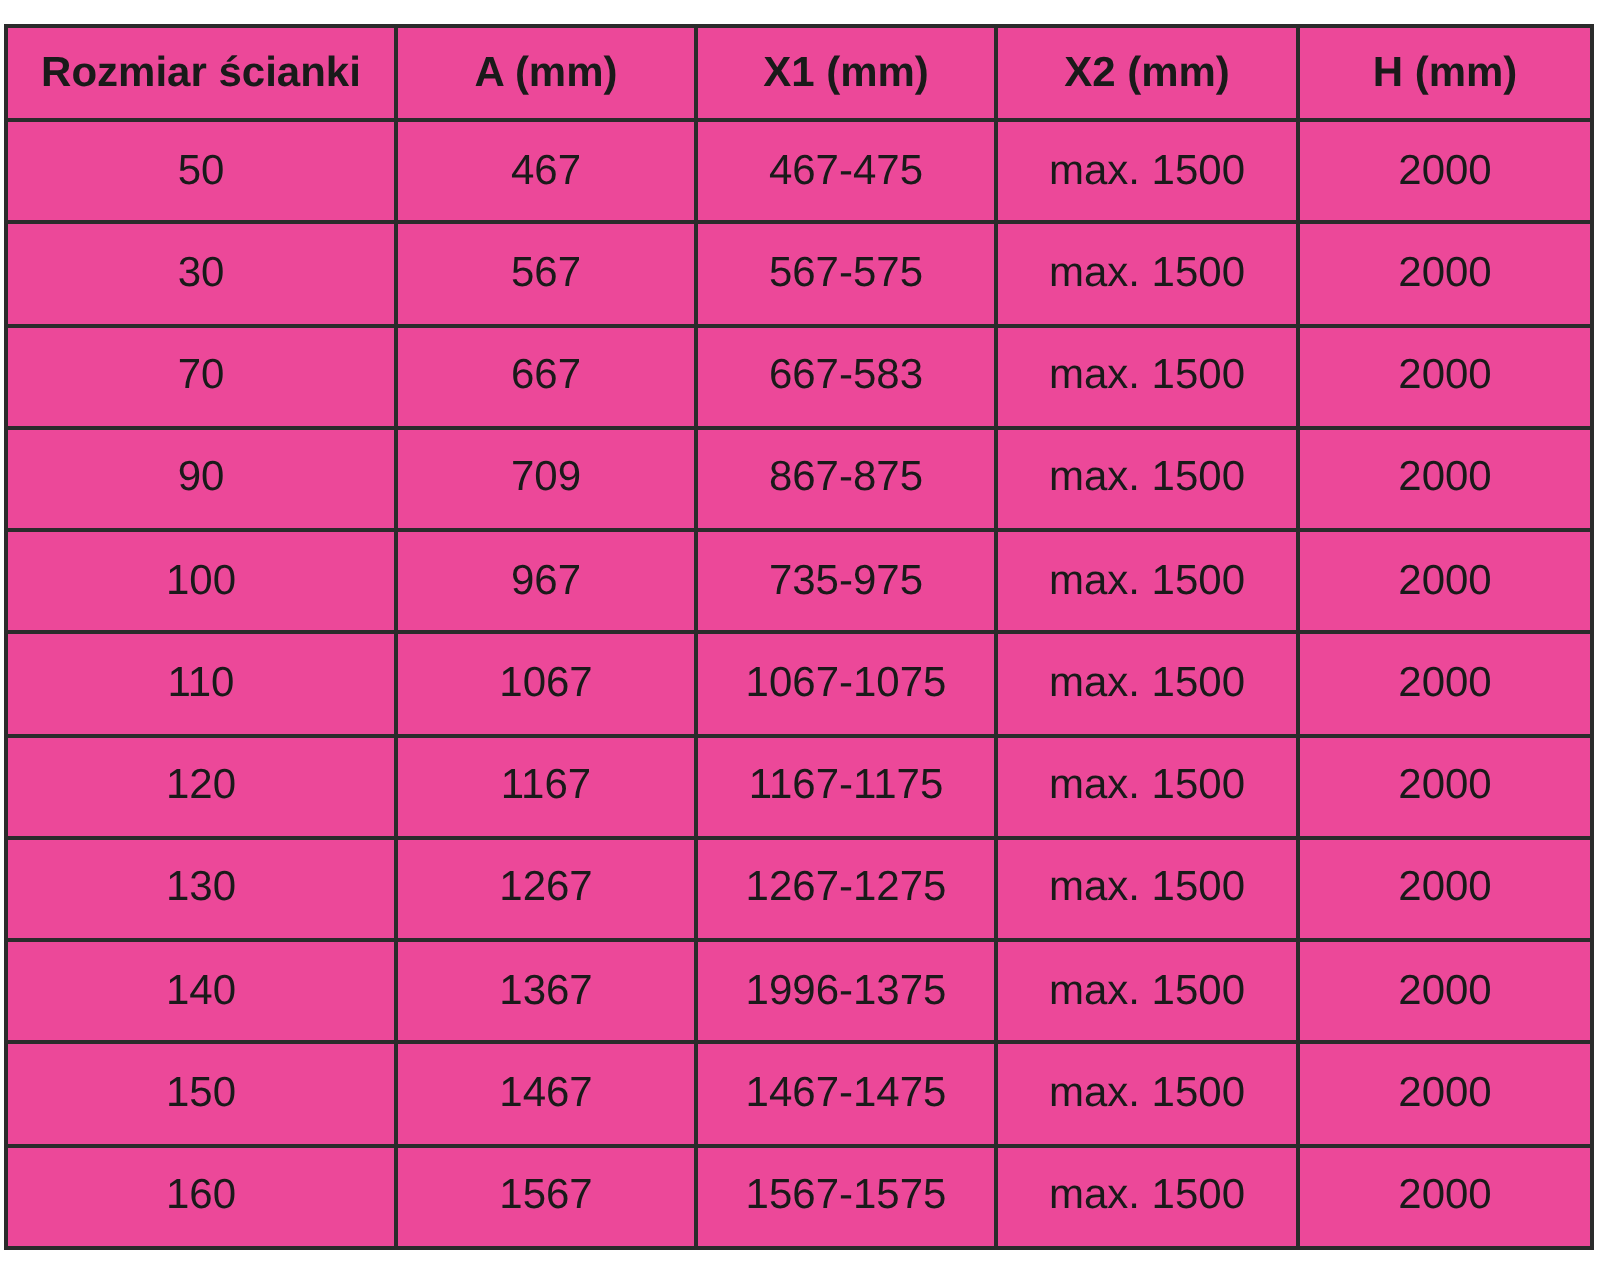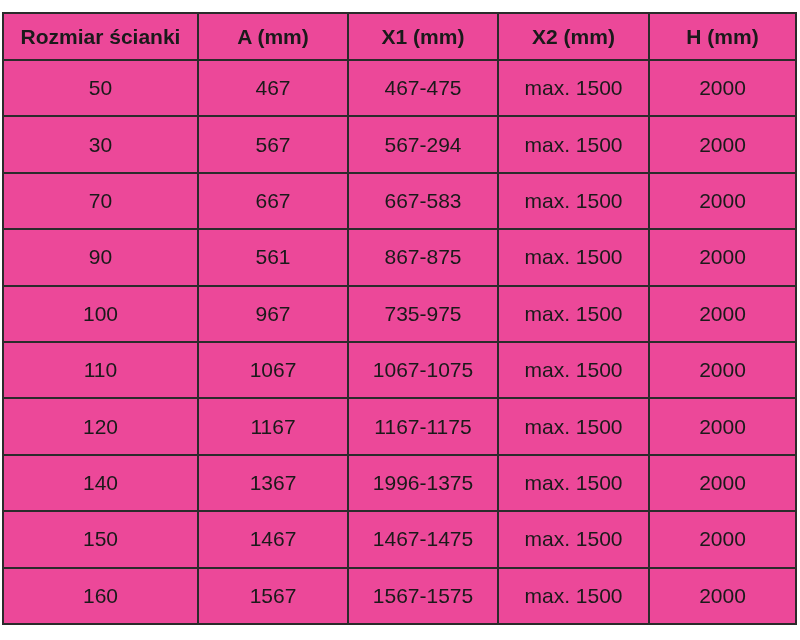--- a/index.html
+++ b/index.html
@@ -78,34 +78,34 @@
         <tr>
           <td>50</td>
           <td>467</td>
           <td>467-475</td>
           <td>max. 1500</td>
           <td>2000</td>
         </tr>
         <tr>
           <td>30</td>
           <td>567</td>
-          <td>567-294</td>
+          <td>567-575</td>
           <td>max. 1500</td>
           <td>2000</td>
         </tr>
         <tr>
           <td>70</td>
           <td>667</td>
           <td>667-583</td>
           <td>max. 1500</td>
           <td>2000</td>
         </tr>
         <tr>
           <td>90</td>
-          <td>561</td>
+          <td>709</td>
           <td>867-875</td>
           <td>max. 1500</td>
           <td>2000</td>
         </tr>
         <tr>
           <td>100</td>
           <td>967</td>
           <td>735-975</td>
           <td>max. 1500</td>
           <td>2000</td>
@@ -114,20 +114,27 @@
           <td>110</td>
           <td>1067</td>
           <td>1067-1075</td>
           <td>max. 1500</td>
           <td>2000</td>
         </tr>
         <tr>
           <td>120</td>
           <td>1167</td>
           <td>1167-1175</td>
+          <td>max. 1500</td>
+          <td>2000</td>
+        </tr>
+        <tr>
+          <td>130</td>
+          <td>1267</td>
+          <td>1267-1275</td>
           <td>max. 1500</td>
           <td>2000</td>
         </tr>
         <tr>
           <td>140</td>
           <td>1367</td>
           <td>1996-1375</td>
           <td>max. 1500</td>
           <td>2000</td>
         </tr>

